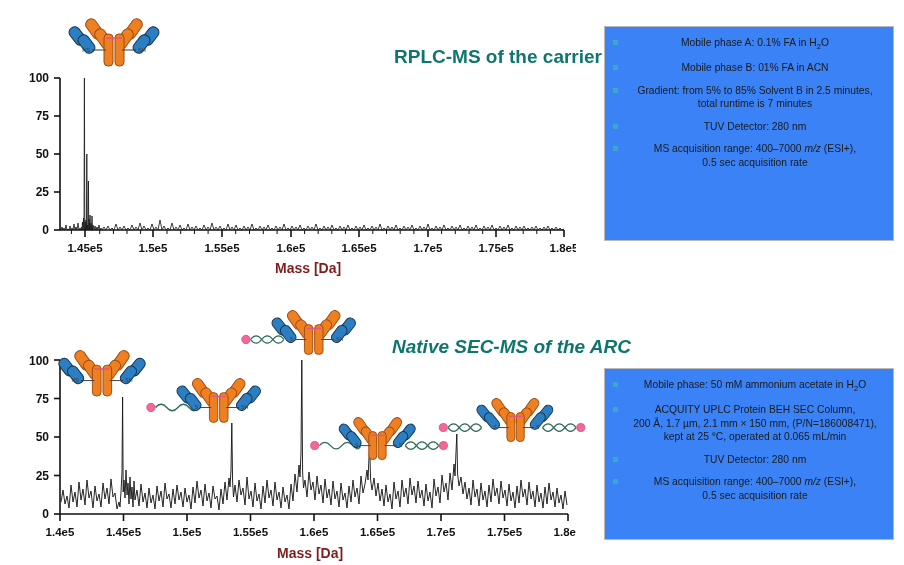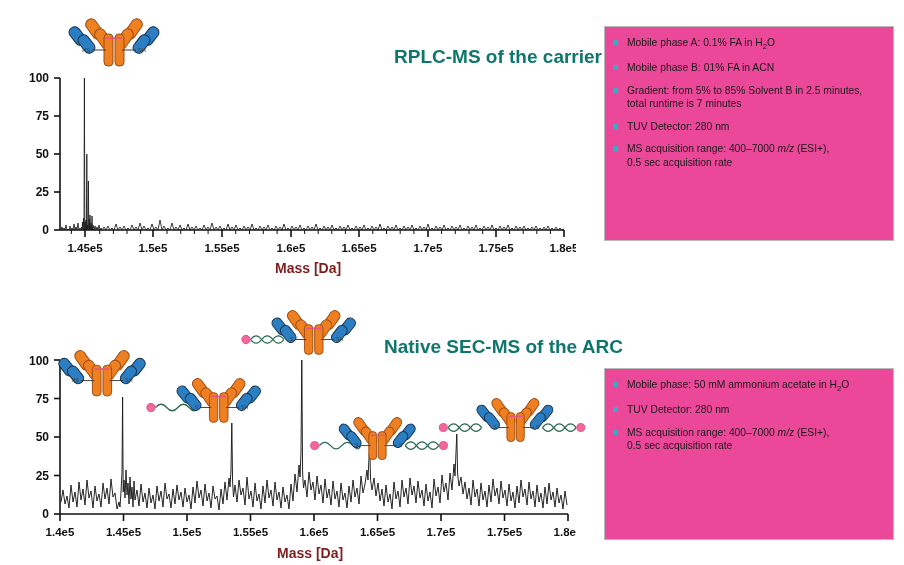--- a/index.html
+++ b/index.html
@@ -9,23 +9,24 @@
     font-family:"Liberation Sans", sans-serif;
     position:relative;
     overflow:hidden;
   }
   .panel{position:absolute;}
 
   
   .infobox{
     position:absolute;
     border:1px solid #b9b9b9;
-    background:#ec4899;
+    background:#3b82f6;
     box-sizing:border-box;
     padding:9px 10px 9px 8px;
+    text-align:center;
   }
   .infobox ul{list-style:none;margin:0;padding:0;}
   .infobox li{
     position:relative;
     padding-left:14px;
     margin-bottom:9px;
     font-size:10.3px;
     line-height:1.32;
     color:#1a1a1a;
   }
@@ -235,21 +236,21 @@
       <li>
         <span class="bullet"></span>
         <span>MS acquisition range: 400–7000 <span class="it">m/z</span> (ESI+),<br>0.5 sec acquisition rate</span>
       </li>
     </ul>
   </div>
 </div>
 
 <div class="panel">
 
-  <div class="chart-title" style="left:384px;top:336px;">Native SEC-MS of the ARC</div>
+  <div class="chart-title" style="left:392px;top:336px;font-style:italic;">Native SEC-MS of the ARC</div>
 
   <div class="plot" style="left:16px;top:352px;">
     <svg width="560" height="190" viewBox="0 0 560 190">
       <line x1="44" y1="8" x2="44" y2="162" stroke="#111" stroke-width="1.6"></line>
       <line x1="44" y1="162" x2="552" y2="162" stroke="#111" stroke-width="1.6"></line>
 
       <g>
         <line x1="44" y1="162" x2="38" y2="162" stroke="#111" stroke-width="1.6"></line>
         <line x1="44" y1="123.5" x2="38" y2="123.5" stroke="#111" stroke-width="1.6"></line>
         <line x1="44" y1="85" x2="38" y2="85" stroke="#111" stroke-width="1.6"></line>
@@ -467,20 +468,24 @@
   </div>
 
   <div class="infobox" style="left:604px;top:368px;width:290px;height:172px;">
     <ul>
       <li>
         <span class="bullet"></span>
         <span>Mobile phase: 50 mM ammonium acetate in H<sub>2</sub>O</span>
       </li>
       <li>
         <span class="bullet"></span>
+        <span>ACQUITY UPLC Protein BEH SEC Column,<br>200 Å, 1.7 µm, 2.1 mm × 150 mm, (P/N=186008471),<br>kept at 25 °C, operated at 0.065 mL/min</span>
+      </li>
+      <li>
+        <span class="bullet"></span>
       </li>
       <li>
         <span class="bullet"></span>
         <span>TUV Detector: 280 nm</span>
       </li>
       <li>
         <span class="bullet"></span>
         <span>MS acquisition range: 400–7000 <span class="it">m/z</span> (ESI+),<br>0.5 sec acquisition rate</span>
       </li>
     </ul>

